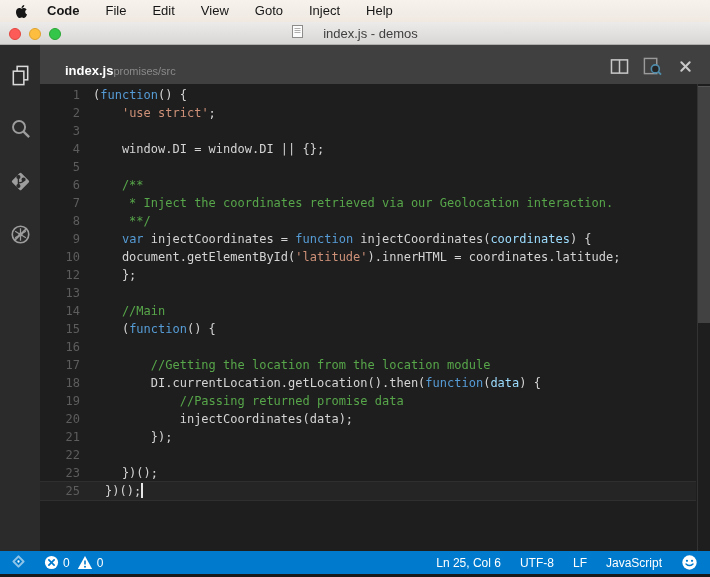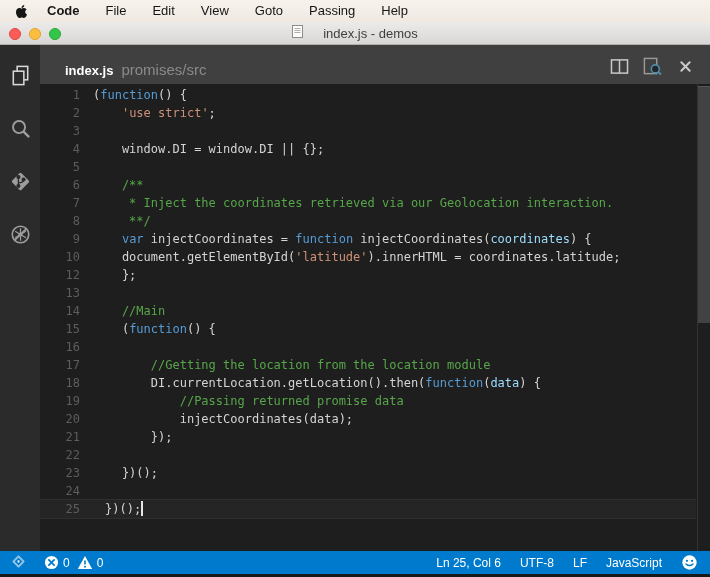--- a/index.html
+++ b/index.html
@@ -48,21 +48,21 @@
   .abicon { width:24px; height:24px; display:flex; align-items:center; justify-content:center; cursor:pointer; }
 
   .editor { flex:1; display:flex; flex-direction:column; min-width:0; position:relative; }
 
   .editor-header {
     height:39px; flex:none; background:#404040;
     display:flex; align-items:baseline; padding:0 14px 0 25px;
   }
   .editor-header-inner { display:flex; align-items:baseline; margin-top:13px; }
   .fname { font-size:13px; font-weight:600; color:#ffffff; }
-  .fpath { font-size:15px; color:#8a8a8a; margin-left:8px; }
+  .fpath { font-size:11px; color:#8a8a8a; }
   .actions { margin-left:auto; display:flex; align-items:center; gap:11px; margin-top:10px; }
   .actions .act { width:22px; height:22px; display:flex; align-items:center; justify-content:center; cursor:pointer; }
 
   .code-area {
     flex:1; position:relative;
     font-family:"DejaVu Sans Mono", monospace;
     font-size:12px; line-height:18px;
     background:#1e1e1e;
   }
   .lines { position:absolute; top:2px; left:0; right:14px; }
@@ -113,21 +113,21 @@
     <span class="apple">
       <svg width="13" height="15" viewBox="0 0 384 512">
           <path fill="#161616" d="M318.7 268.7c-.2-36.7 16.4-64.4 50-84.8-18.8-26.9-47.2-41.7-84.7-44.6-35.5-2.7-74.3 20.7-88.5 20.7-15 0-49.4-19.7-76.4-19.7C63.3 141.2 4 184.8 4 273.5q0 39.3 14.4 81.2c12.8 36.7 59 126.7 107.2 125.2 25.2-.6 43-17.9 75.8-17.9 31.8 0 48.3 17.9 76.4 17.9 48.6-.7 90.4-82.5 102.6-119.3-65.2-30.7-61.7-90-61.7-91.9zM262.1 104.5c27.3-32.4 24.8-61.9 24-72.5-24.1 1.4-52 16.4-67.9 34.9-17.5 19.8-27.8 44.3-25.6 71.9 26.1 2 49.9-11.4 69.5-34.3z"></path>
         </svg>
     </span>
     <span class="mitem appname">Code</span>
     <span class="mitem">File</span>
     <span class="mitem">Edit</span>
     <span class="mitem">View</span>
     <span class="mitem">Goto</span>
-    <span class="mitem">Passing</span>
+    <span class="mitem">Inject</span>
     <span class="mitem">Help</span>
   </div>
 
   <div class="titlebar">
     <div class="traffic">
       <span class="light red"></span>
       <span class="light yellow"></span>
       <span class="light green"></span>
     </div>
     <div class="wtitle">
@@ -231,21 +231,20 @@
             <div class="line"><span class="ln">14</span><span class="lc"><span style="color: rgb(87, 166, 74);">    //Main</span></span></div>
             <div class="line"><span class="ln">15</span><span class="lc"><span style="color: rgb(212, 212, 212);">    (</span><span style="color: rgb(86, 156, 214);">function</span><span style="color: rgb(212, 212, 212);">() {</span></span></div>
             <div class="line"><span class="ln">16</span><span class="lc"></span></div>
             <div class="line"><span class="ln">17</span><span class="lc"><span style="color: rgb(87, 166, 74);">        //Getting the location from the location module</span></span></div>
             <div class="line"><span class="ln">18</span><span class="lc"><span style="color: rgb(212, 212, 212);">        DI.currentLocation.getLocation().then(</span><span style="color: rgb(86, 156, 214);">function</span><span style="color: rgb(212, 212, 212);">(</span><span style="color: rgb(156, 220, 254);">data</span><span style="color: rgb(212, 212, 212);">) {</span></span></div>
             <div class="line"><span class="ln">19</span><span class="lc"><span style="color: rgb(87, 166, 74);">            //Passing returned promise data</span></span></div>
             <div class="line"><span class="ln">20</span><span class="lc"><span style="color: rgb(212, 212, 212);">            injectCoordinates(data);</span></span></div>
             <div class="line"><span class="ln">21</span><span class="lc"><span style="color: rgb(212, 212, 212);">        });</span></span></div>
             <div class="line"><span class="ln">22</span><span class="lc"></span></div>
             <div class="line"><span class="ln">23</span><span class="lc"><span style="color: rgb(212, 212, 212);">    })();</span></span></div>
-            <div class="line"><span class="ln">24</span><span class="lc"></span></div>
             <div class="line current"><span class="ln">25</span><span class="lc"><span style="color: rgb(212, 212, 212);">})();</span><span class="cursor"></span></span></div>
           </div>
         <div class="sb-track">
           <div class="sb-thumb"></div>
         </div>
       </div>
 
     </div>
   </div>
 

